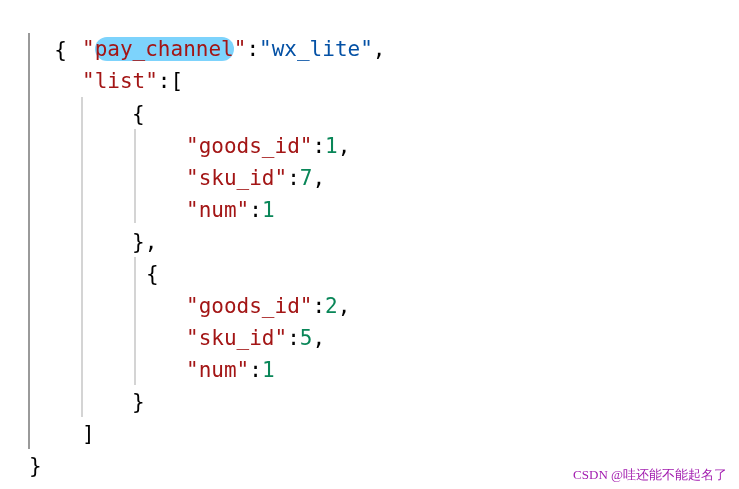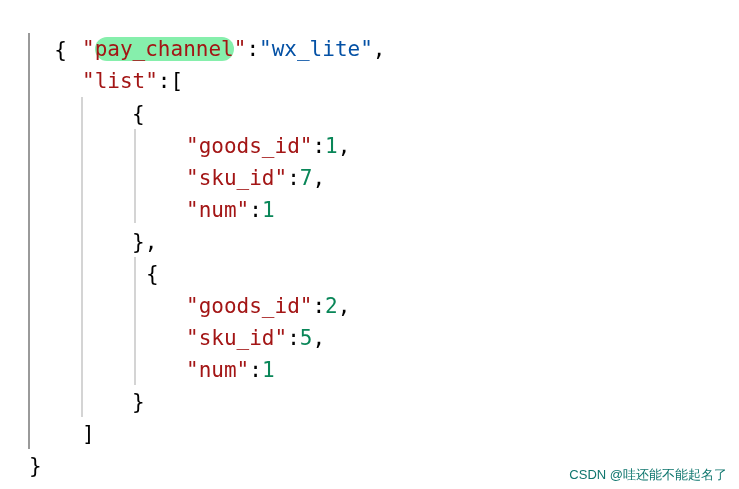--- a/index.html
+++ b/index.html
@@ -3,26 +3,26 @@
 <meta charset="utf-8">
 <style>
   html, body { margin:0; padding:0; background:#ffffff; }
   body { width:739px; height:489px; position:relative; overflow:hidden;
          font-family:"DejaVu Sans Mono","Liberation Mono",monospace; font-size:21px; }
   .line { position:absolute; height:32px; line-height:32px; white-space:pre; color:#000000; }
   .key { color:#a31515; }
   .str { color:#0451a5; }
   .num { color:#098658; }
   .punc { color:#000000; }
-  .hl { background:#86efac; border-radius:12px; }
+  .hl { background:#7dd3fc; border-radius:12px; }
   .guide { position:absolute; width:2px; }
   .guide.dark { background:#9a9a9a; }
   .guide.light { background:#d4d4d4; }
-  .wm { position:absolute; right:12px; top:466px; font-family:Liberation Sans, sans-serif;
-        font-size:13px; color:#0f766e; }
+  .wm { position:absolute; right:12px; top:466px; font-family:Liberation Serif, serif;
+        font-size:13px; color:#a21caf; }
 </style>
 </head>
 <body>
 
 <div class="guide dark" style="left:28px;top:33px;height:416px;"></div>
 <div class="guide light" style="left:81px;top:97px;height:320px;"></div>
 <div class="guide light" style="left:134px;top:129px;height:94px;"></div>
 <div class="guide light" style="left:134px;top:257px;height:128px;"></div>
 
 <div class="line" style="left:29px;top:2px;">

